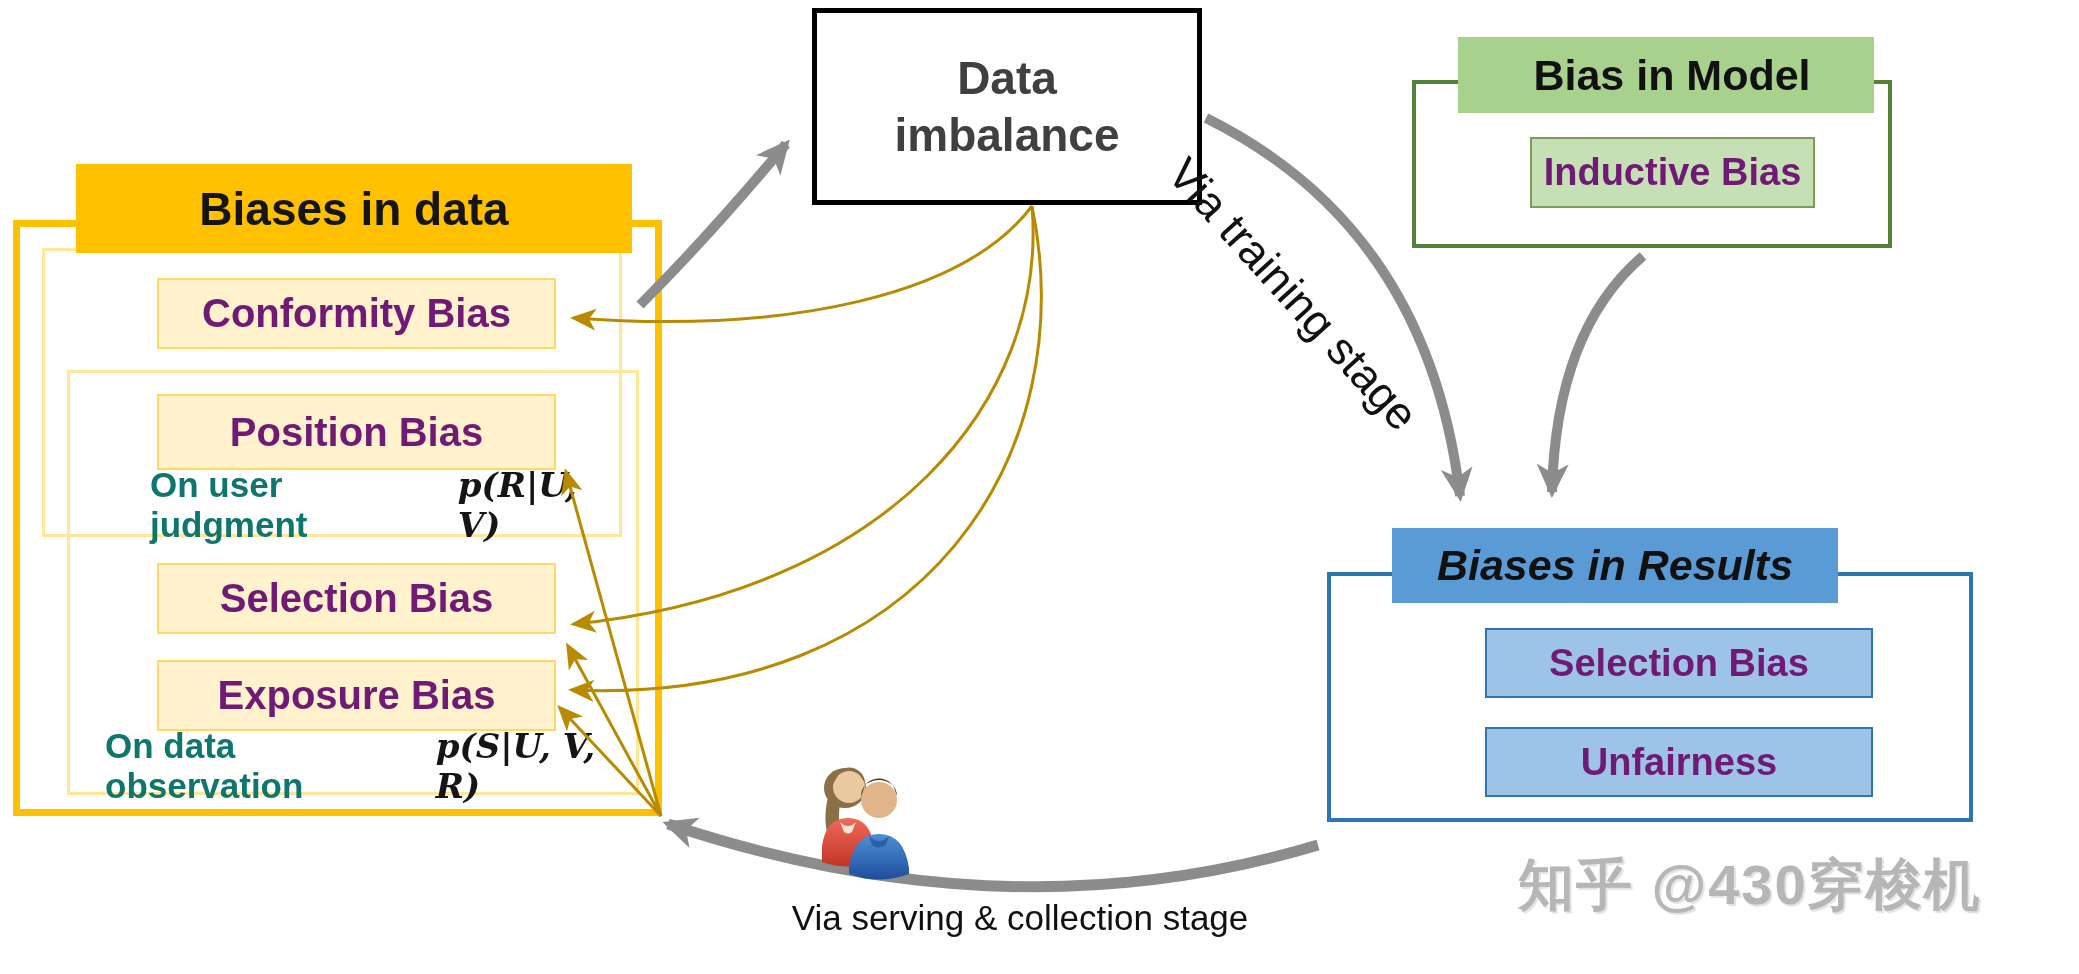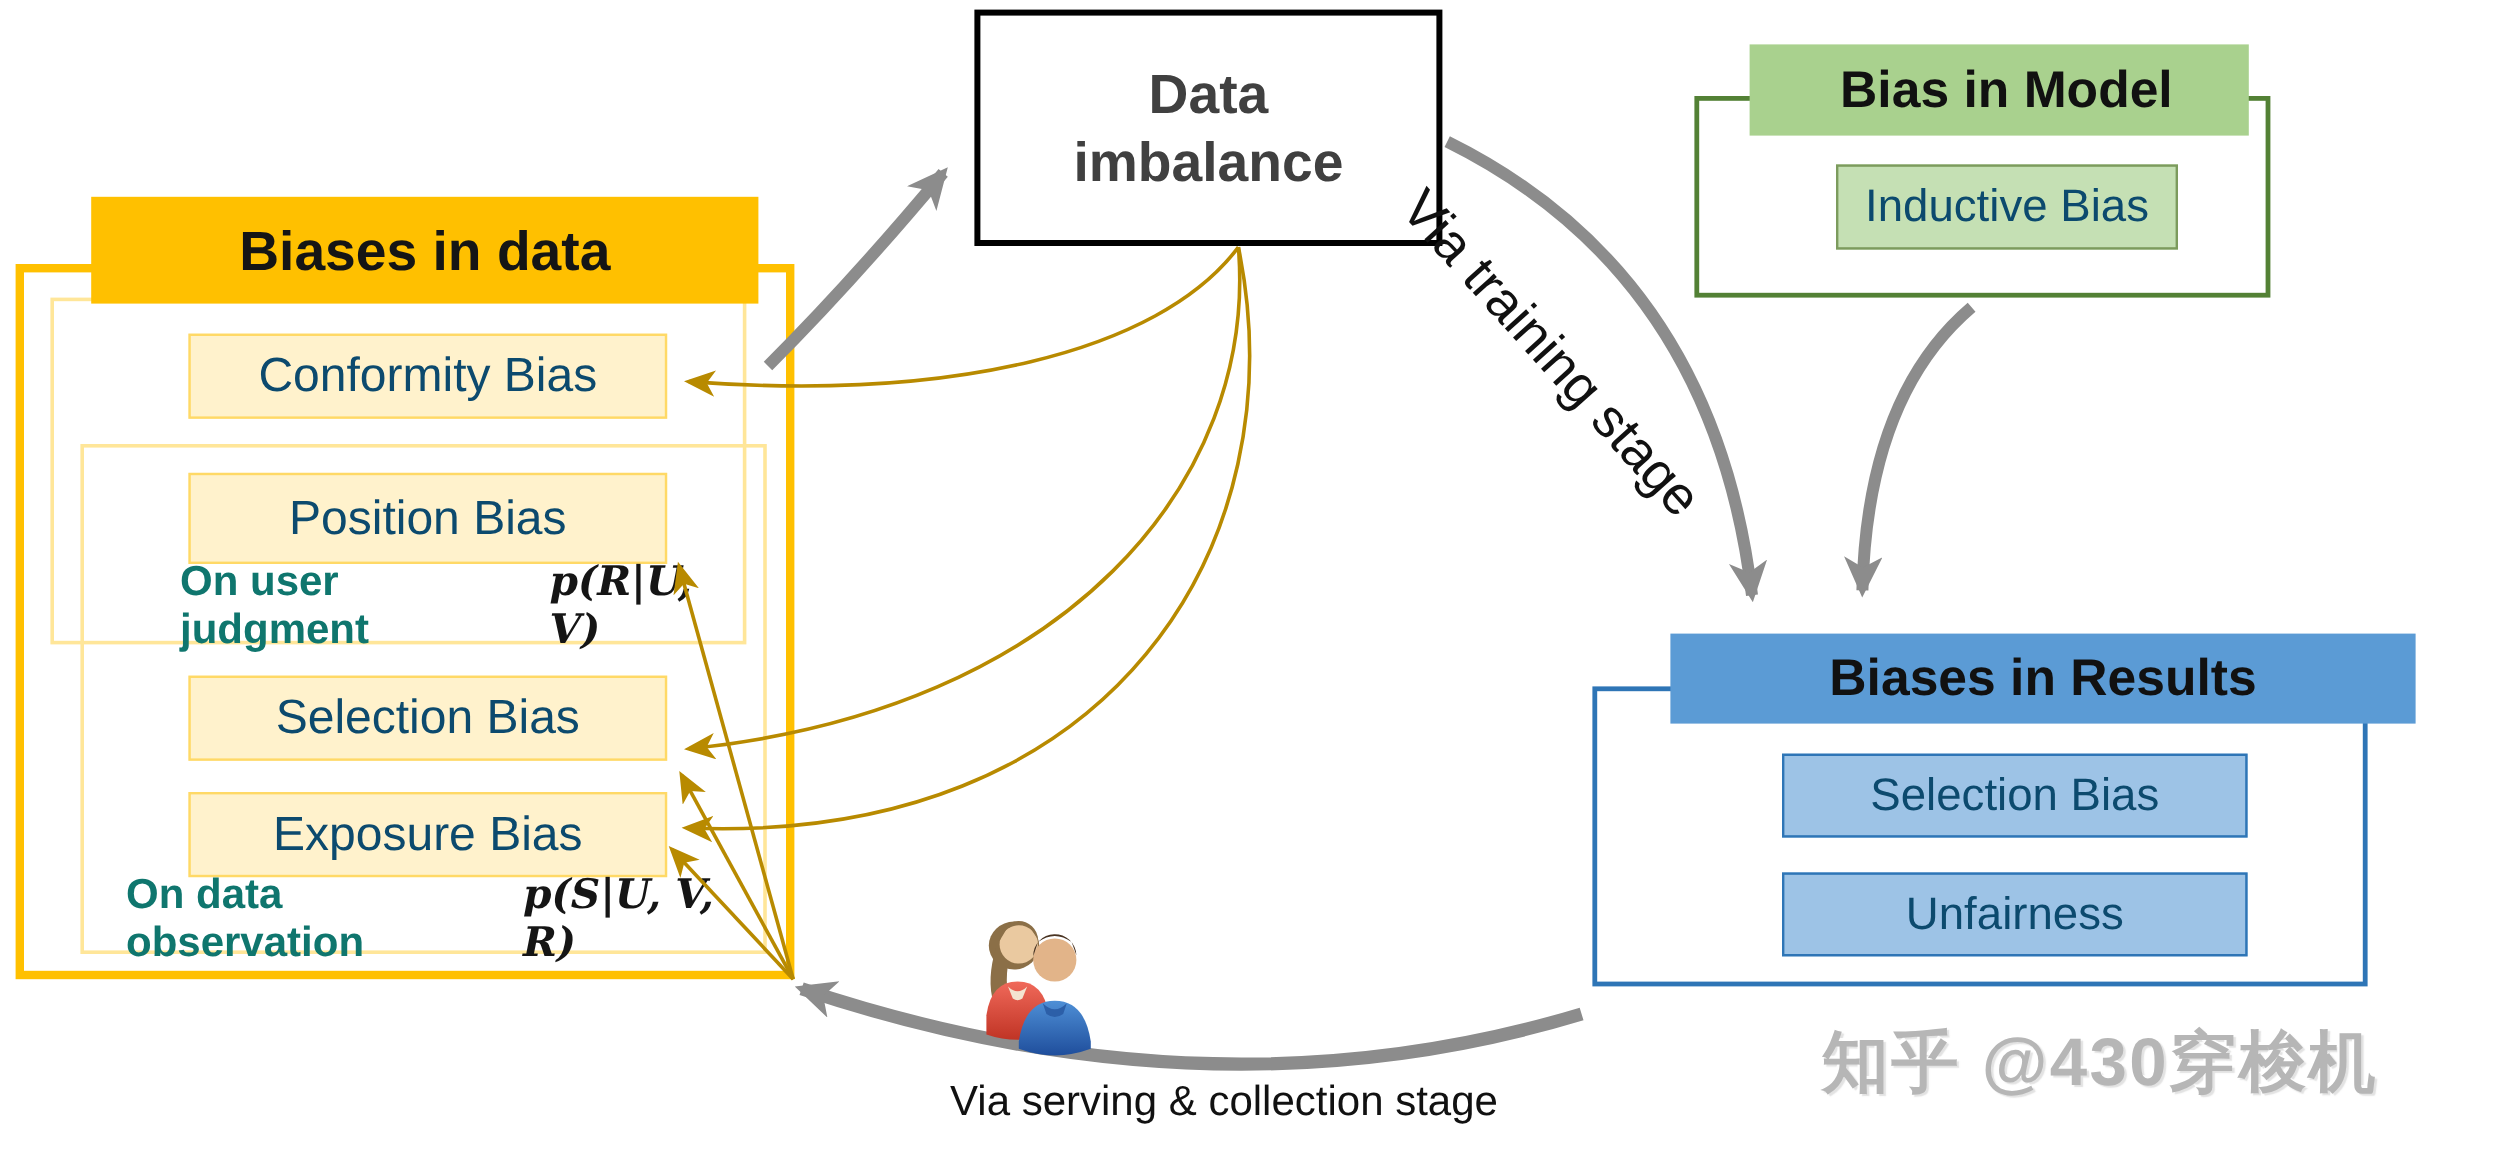--- a/index.html
+++ b/index.html
@@ -11,41 +11,41 @@
   
   .yellow-outer{left:13px;top:220px;width:649px;height:596px;border:7px solid #FFC000;background:transparent;z-index:1;}
   .yellow-header{left:76px;top:164px;width:556px;height:89px;background:#FFC000;z-index:3;
     display:flex;align-items:center;justify-content:center;}
   .yellow-header span{font-size:46px;font-weight:700;color:#151515;}
   .ygroup{border:3px solid #FFE699;z-index:2;background:transparent;}
   .ygroup-a{left:42px;top:248px;width:580px;height:289px;}
   .ygroup-b{left:67px;top:370px;width:572px;height:425px;}
   .ybox{left:157px;width:399px;height:71px;background:#FFF2CC;border:2px solid #FFD966;z-index:4;
     display:flex;align-items:center;justify-content:center;}
-  .ybox span,.gbox span,.bbox span{font-size:40px;color:#0c4a6e;font-weight:400;}
+  .ybox span,.gbox span,.bbox span{font-size:40px;color:#701a75;font-weight:700;}
   .caption{z-index:4;display:flex;align-items:center;justify-content:center;}
   .caption .cap-text{font-size:35px;font-weight:700;color:#0f766e;}
   .caption .formula{font-family:"DejaVu Serif",serif;font-style:italic;font-weight:700;
     font-size:34px;color:#151515;margin-left:10px;}
   
   .center-box{left:812px;top:8px;width:390px;height:197px;border:5px solid #000000;background:#ffffff;z-index:3;
     display:flex;flex-direction:column;align-items:center;justify-content:center;line-height:57px;}
   .center-box span{font-size:46px;font-weight:700;color:#404040;}
   
   .green-outer{left:1412px;top:80px;width:480px;height:168px;border:4px solid #538135;z-index:1;}
   .green-header{left:1458px;top:37px;width:416px;height:76px;background:#A9D18E;z-index:3;
     display:flex;align-items:center;justify-content:center;padding-left:12px;}
   .green-header span{font-size:43px;font-weight:700;color:#111;}
   .gbox{left:1530px;top:137px;width:285px;height:71px;background:#C5E0B4;border:2px solid #7C9B5D;z-index:4;
     display:flex;align-items:center;justify-content:center;}
   .gbox span{font-size:38px;}
   
   .blue-outer{left:1327px;top:572px;width:646px;height:250px;border:4px solid #2E75B6;z-index:1;}
-  .blue-header{left:1392px;top:528px;width:621px;height:75px;background:#5B9BD5;z-index:3;
-    display:flex;align-items:center;justify-content:center;}
+  .blue-header{left:1392px;top:528px;width:446px;height:75px;background:#5B9BD5;z-index:3;
+    display:flex;align-items:center;justify-content:center;font-style:italic;}
   .blue-header span{font-size:43px;font-weight:700;color:#111;}
   .bbox{left:1485px;width:388px;height:70px;background:#9DC3E6;border:2px solid #2E75B6;z-index:4;
     display:flex;align-items:center;justify-content:center;}
   .bbox span{font-size:38px;}
   
   .training-label{left:1196px;top:148px;z-index:6;transform:rotate(48deg);transform-origin:left top;
     font-size:45px;color:#111;white-space:nowrap;}
   .serving-label{left:640px;top:898px;width:760px;text-align:center;z-index:6;
     font-size:35px;color:#111;white-space:nowrap;}
   

